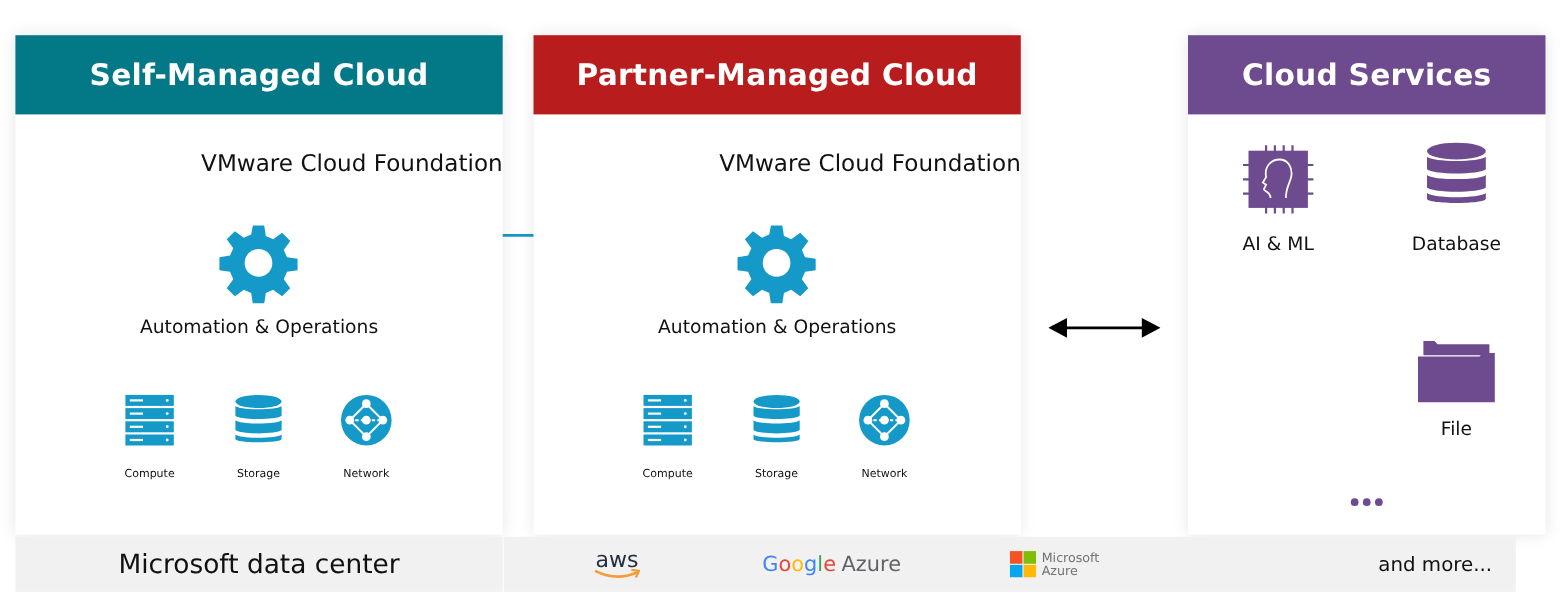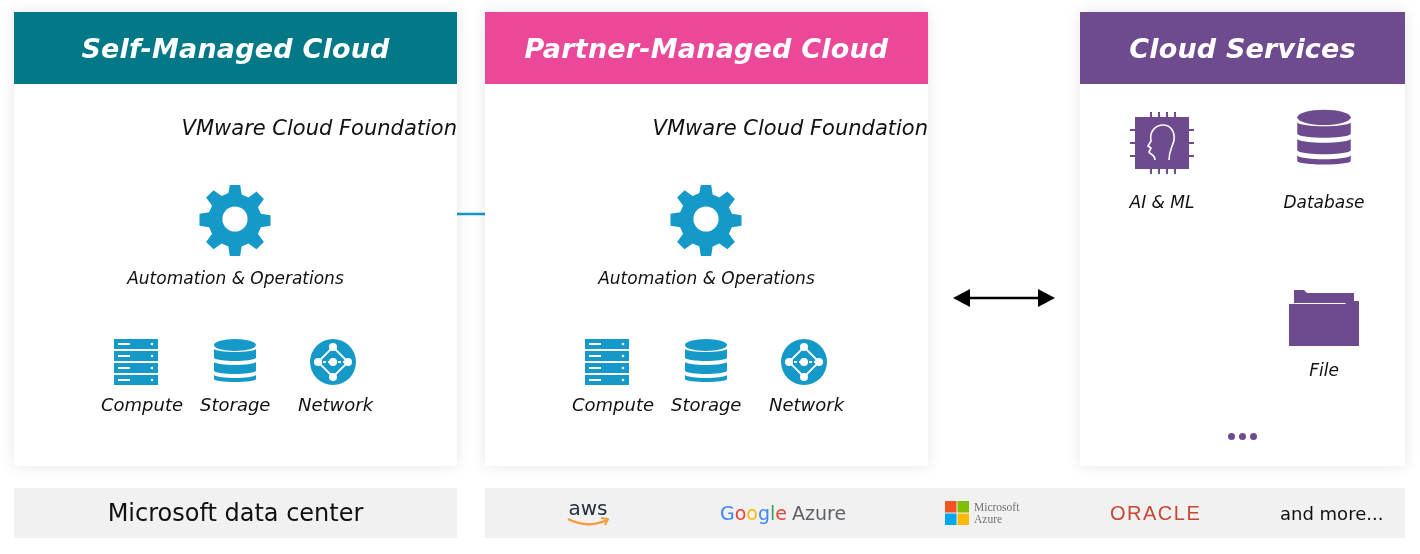--- a/index.html
+++ b/index.html
@@ -1,39 +1,39 @@
 <!DOCTYPE html>
 <html><head>
 <meta charset="utf-8">
 <style>
   html, body { margin:0; padding:0; }
   body { width:1420px; height:554px; background:#ffffff; position:relative; overflow:hidden; font-family:"DejaVu Sans", sans-serif; color:#111; }
-  .panel { position:absolute; top:12px; height:454px; background:#fff; box-shadow:0 0 14px rgba(0,0,0,0.10);font-style:italic; }
+  .panel { position:absolute; top:32px; height:454px; background:#fff; box-shadow:0 0 14px rgba(0,0,0,0.10); }
   .panel-header { height:72px; display:flex; align-items:center; justify-content:center; color:#fff; font-weight:bold; font-size:27px; letter-spacing:0.2px; }
   .p1 { left:14px; width:443px; }
   .p2 { left:485px; width:443px; }
   .p3 { left:1080px; width:325px; }
   .p1 .panel-header { background:#037886; }
-  .p2 .panel-header { background:#ec4899;text-align:center; }
+  .p2 .panel-header { background:#b91c1c;text-align:center; }
   .p3 .panel-header { background:#6e4a8f; }
   .vcf-title { position:absolute; top:104px; left:0; right:0; text-align:right; font-size:21px; color:#111; }
   .ops-label { position:absolute; top:256px; left:0; right:0; text-align:center; font-size:17px; color:#111; }
   .gear { position:absolute; top:170px; width:74px; height:74px; }
   .conn { position:absolute; left:0; top:0; pointer-events:none; }
   .res { position:absolute; top:326px; width:70px; text-align:center; }
   .res svg { display:block; margin:0 auto; }
-  .res-label { font-size:18px; margin-top:8px; color:#111; }
+  .res-label { font-size:10px; margin-top:20px; color:#111; }
   .svc { position:absolute; width:140px; text-align:center; }
   .svc svg { display:block; margin:0 auto; }
   .svc-label { font-size:17px; margin-top:14px; color:#111; }
   .dots { position:absolute; top:421px; left:0; right:0; display:flex; justify-content:center; gap:4px; }
   .dot { width:7px; height:7px; border-radius:50%; background:#6e4a8f; }
   .footer { position:absolute; top:488px; height:50px; background:#f1f1f1; display:flex; align-items:center; }
   .f1 { left:14px; width:443px; justify-content:center; font-size:24px; color:#111; }
-  .f2 { left:485px; width:920px; }
+  .f2 { left:458px; width:920px; }
   .logo { position:absolute; top:0; height:50px; display:flex; align-items:center; }
   .arrow { position:absolute; left:953px; top:287px; width:102px; height:22px; }
 </style>
 </head>
 <body>
 
 <svg class="conn" width="1420" height="554">
   <g fill="none" stroke="#1499c9" stroke-width="2.5">
     <polyline points="191,214 35,214 35,364 87,364"></polyline>
     <polyline points="282,214 435,214 435,364 384,364"></polyline>
@@ -236,20 +236,19 @@
       <span style="color:#ea4335">e</span>
       <span style="color:#5f6368; margin-left:5px">Azure</span>
   </div>
   <div class="logo" style="left:460px;">
     <svg width="24" height="24" viewBox="0 0 24 24">
       <rect x="0" y="0" width="11.5" height="11.5" fill="#f35325"></rect>
         <rect x="12.5" y="0" width="11.5" height="11.5" fill="#81bc06"></rect>
       <rect x="0" y="12.5" width="11.5" height="11.5" fill="#05a6f0"></rect>
         <rect x="12.5" y="12.5" width="11.5" height="11.5" fill="#ffba08"></rect>
     </svg>
-    <div style="margin-left:5px; font-size:11.5px; color:#737373; line-height:12px;font-family:Liberation Serif, serif;">
+    <div style="margin-left:5px; font-size:11.5px; color:#737373; line-height:12px;">
       <div>Microsoft</div>
       <div>Azure</div>
     </div>
   </div>
-  <div class="logo" style="left:625px; font-size:20px; color:#c74634; letter-spacing:1.5px; font-family:'Liberation Sans', sans-serif;">ORACLE</div>
   <div class="logo" style="left:795px; font-size:18px; color:#111;">and more...</div>
 </div>
 
 </body></html>

